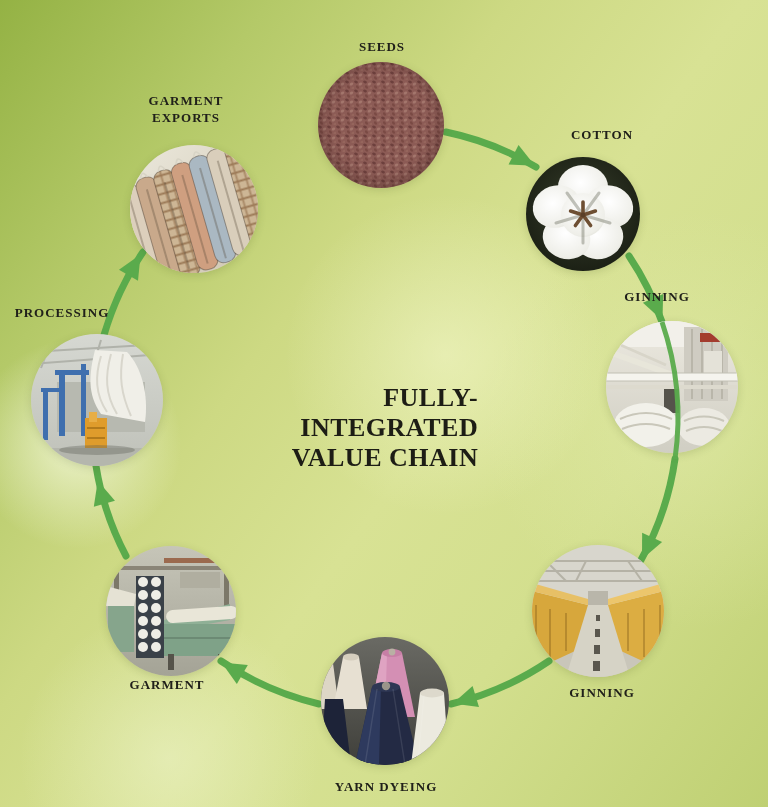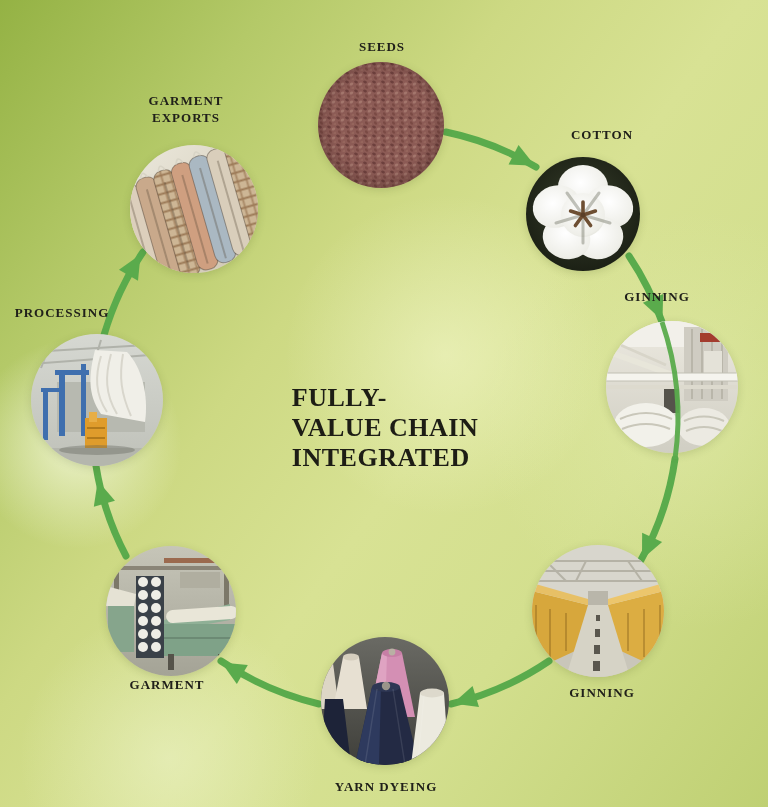--- a/index.html
+++ b/index.html
@@ -21,21 +21,21 @@
     box-shadow:0 2px 8px rgba(60,80,20,0.18);
   }
   .stage-circle svg{display:block;width:100%;height:100%;}
   .lbl{
     position:absolute;z-index:4;transform:translate(-50%,-50%);
     font-weight:700;font-size:13px;line-height:17px;letter-spacing:1px;
     color:#20201a;text-align:center;white-space:pre-line;
   }
   .center-title{
     position:absolute;z-index:4;left:385px;top:428px;transform:translate(-50%,-50%);
-    text-align:left;font-weight:700;font-size:26px;line-height:30px;
+    text-align:right;font-weight:700;font-size:26px;line-height:30px;
     letter-spacing:0.5px;color:#1d1d15;
   }
 </style>
 </head>
 <body>
 
 <div id="canvas">
 
   <svg class="layer arrows" viewBox="0 0 768 807">
     <g fill="none" stroke="#5aab4c" stroke-width="7" stroke-linecap="round">
@@ -354,17 +354,17 @@
   <div class="lbl" style="left:657px;top:296px">GINNING</div>
   <div class="lbl" style="left:602px;top:692px">GINNING</div>
   <div class="lbl" style="left:386px;top:786px">YARN DYEING</div>
   <div class="lbl" style="left:167px;top:684px">GARMENT</div>
   <div class="lbl" style="left:62px;top:312px">PROCESSING</div>
   <div class="lbl" style="left:186px;top:109px">GARMENT
 EXPORTS</div>
 
   <div class="center-title">
     <div>FULLY-</div>
+    <div>INTEGRATED</div>
     <div>VALUE CHAIN</div>
-    <div>INTEGRATED</div>
   </div>
 
 </div>
 
 </body></html>

